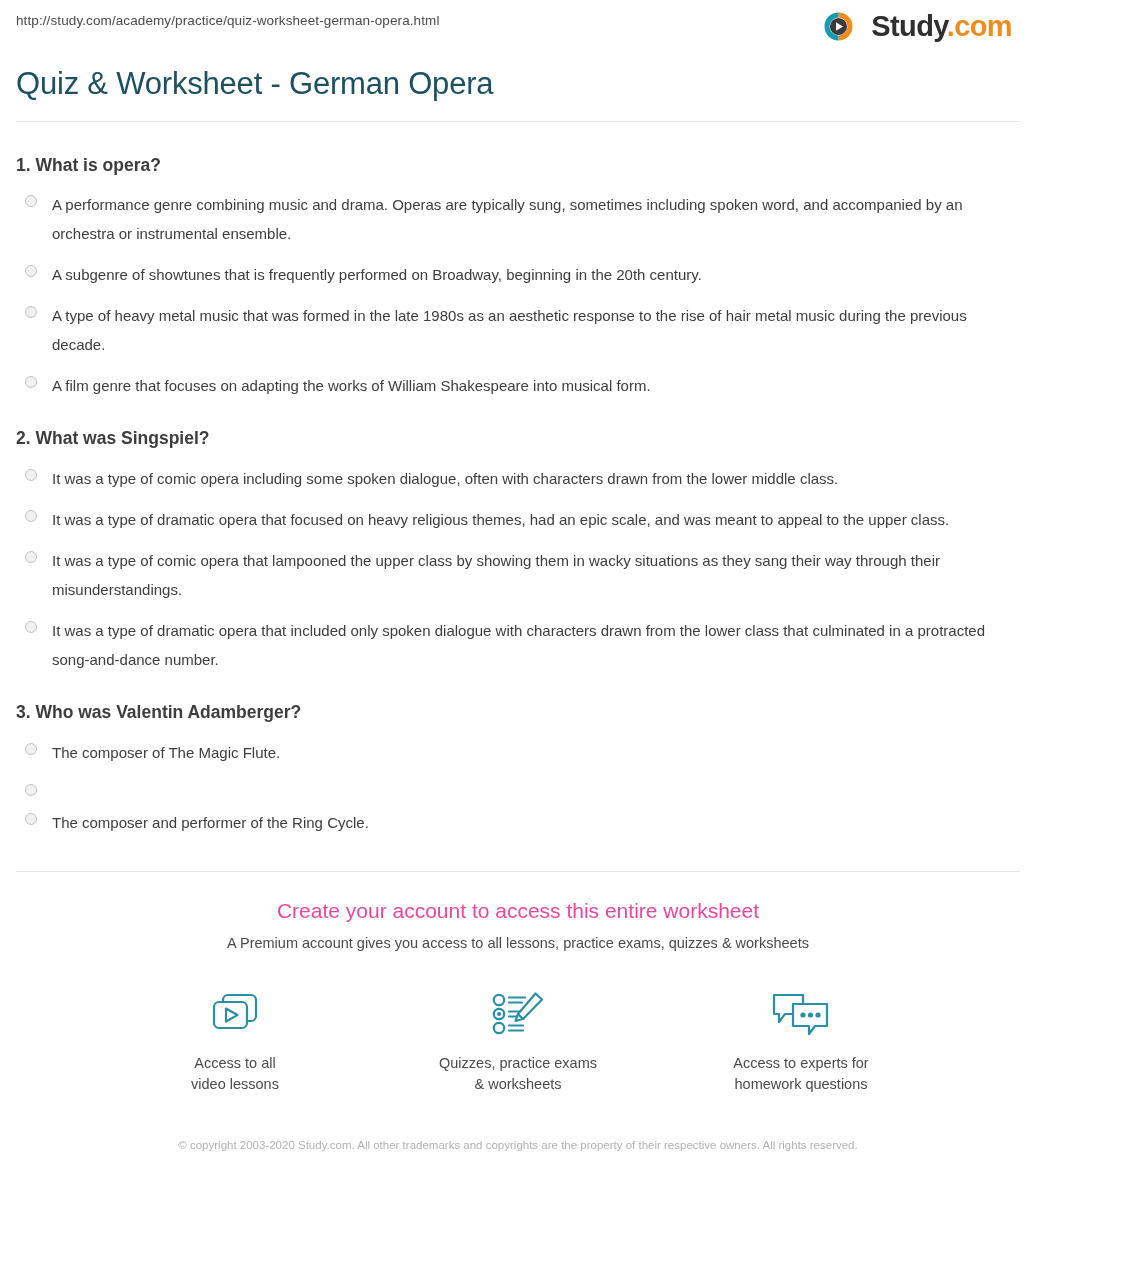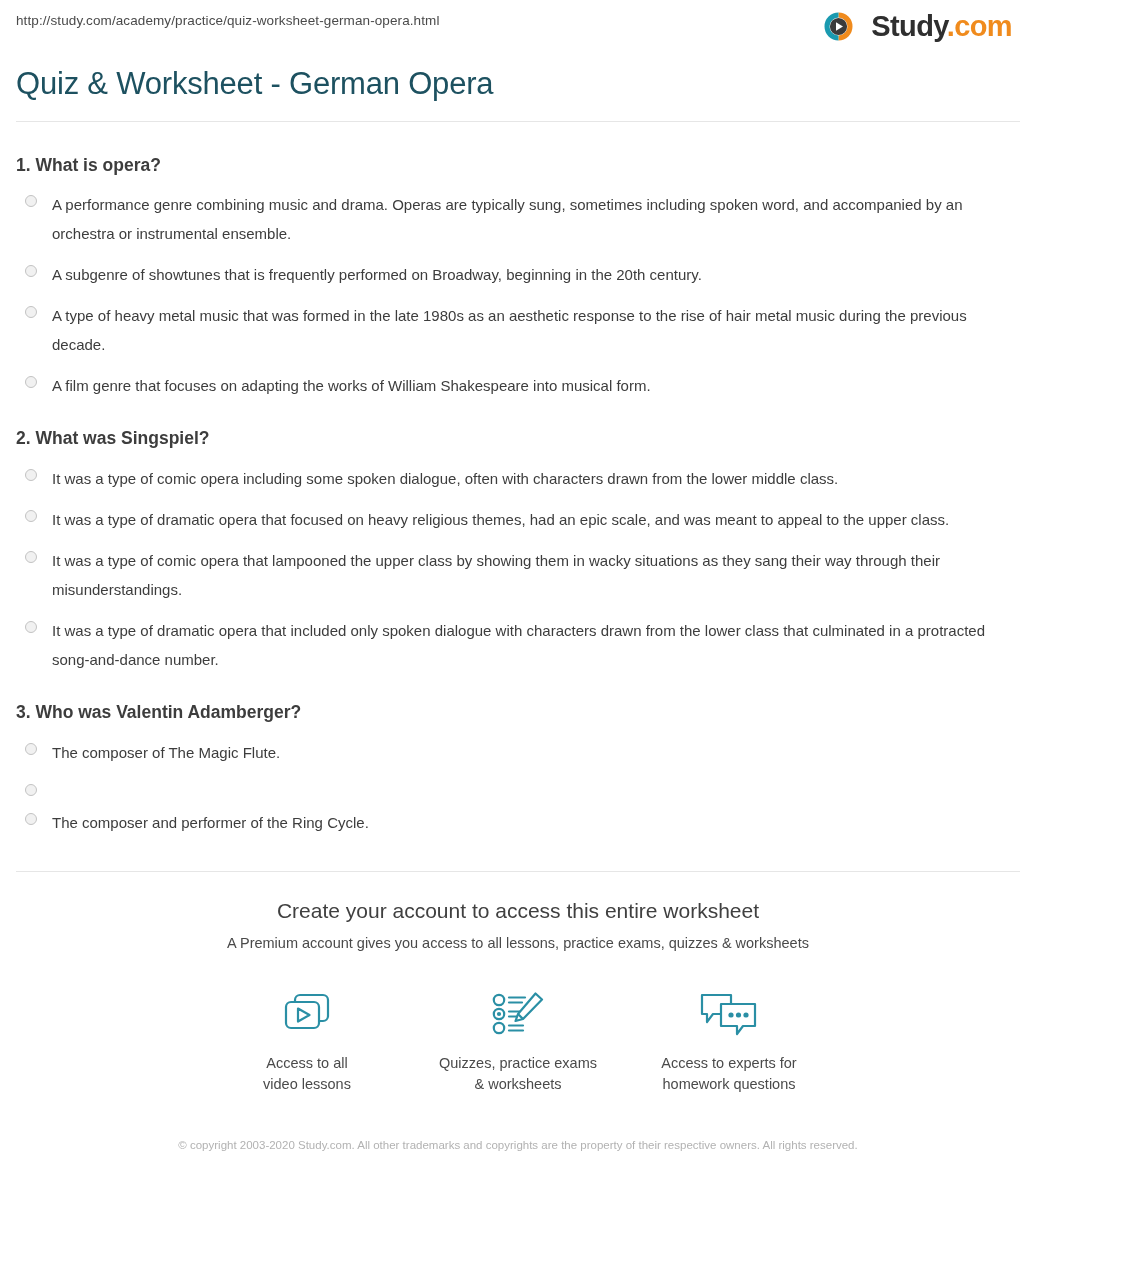--- a/index.html
+++ b/index.html
@@ -115,36 +115,36 @@
     border: 0;
     border-top: 1px solid #e6e6e6;
     margin: 34px 0 0 0;
   }
   .cta {
     text-align: center;
     padding-top: 26px;
   }
   .cta-heading {
     font-size: 21px;
-    color: #404040;
+    color: #ec4899;
     line-height: 1.2;
     margin: 0;
     font-weight: normal;
   }
   .cta-sub {
     font-size: 14.5px;
     color: #4a4a4a;
     margin: 11px 0 0 0;
     line-height: 1.3;
   }
 
   .benefits {
     display: flex;
     justify-content: center;
-    gap: 36px;
+    gap: 108px;
     margin-top: 33px;
   }
   .benefit {
     width: 175px;
     text-align: center;
   }
   .benefit-icon {
     height: 58px;
     display: flex;
     align-items: center;

